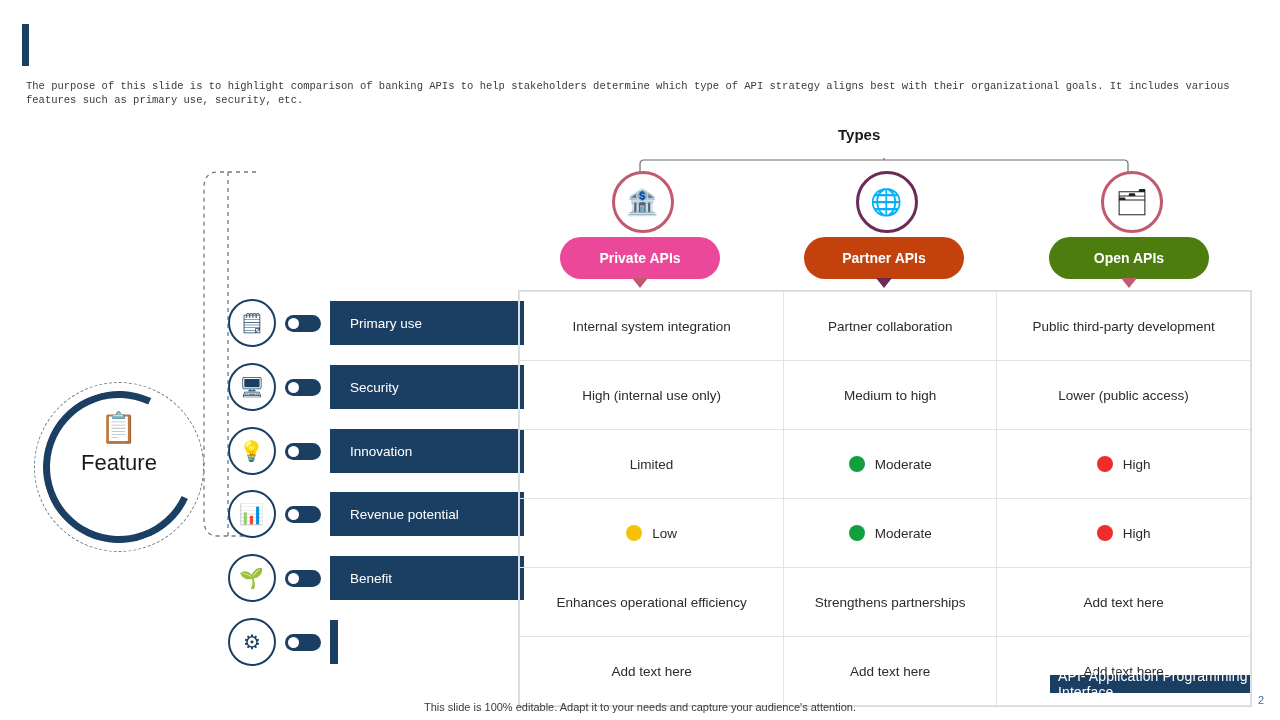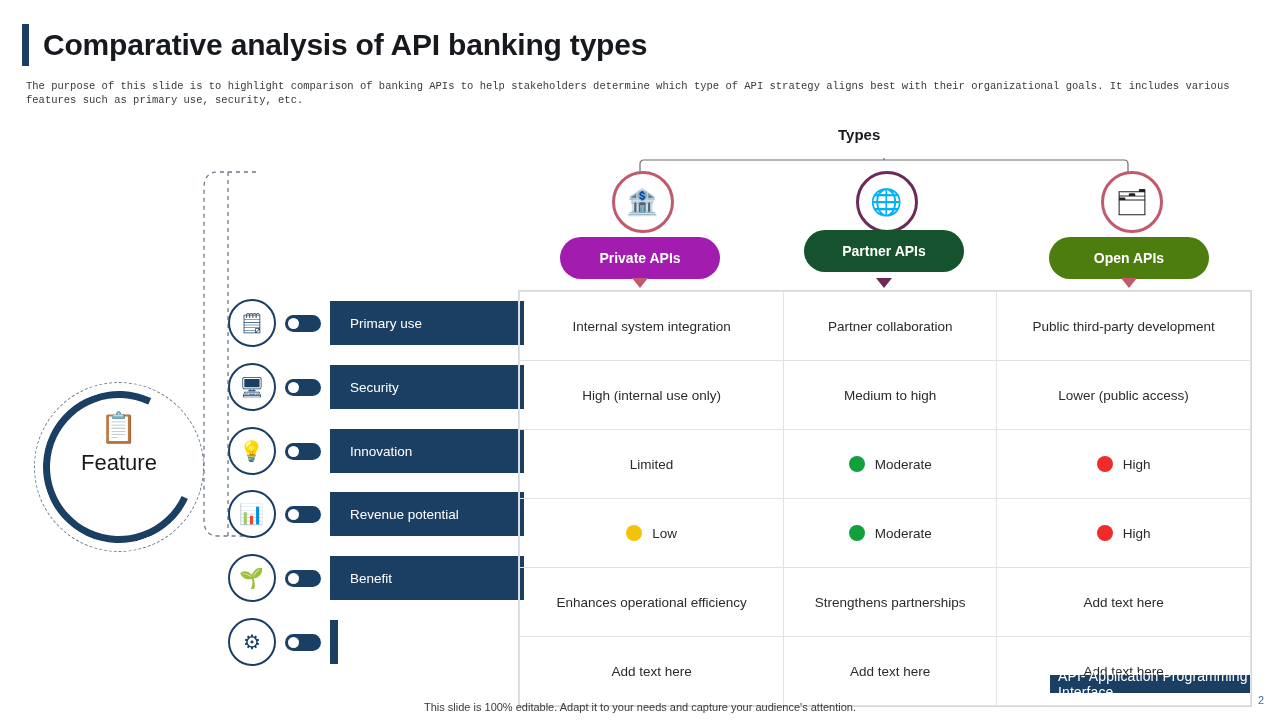--- a/index.html
+++ b/index.html
@@ -275,44 +275,43 @@
     color: #3a3a3a;
   }
 </style>
 </head>
 <body>
 
 <div class="slide">
 
   <div class="title-bar">
     <div class="title-accent"></div>
-    <div class="title-text">Comparative analysis of API banking types</div>
   </div>
   <div class="subtitle">The purpose of this slide is to highlight comparison of banking APIs to help stakeholders determine which type of API strategy aligns best with their organizational goals. It includes various features such as primary use, security, etc.</div>
 
   <div class="types-label">Types</div>
   <div class="connector">
     <svg width="496" height="22" viewBox="0 0 496 22">
       <path d="M4 21 L4 6 Q4 2 8 2 L488 2 Q492 2 492 6 L492 21" fill="none" stroke="#6b6b6b" stroke-width="1.2"></path>
       <path d="M248 2 L248 -6" fill="none" stroke="#6b6b6b" stroke-width="1.2"></path>
     </svg>
   </div>
 
   <div class="type-circle" style="left:612px; top:171px; border-color:#c15a6e;">
     <span class="glyph">🏦</span>
   </div>
-  <div class="type-pill" style="left:560px; top:237px; background:#a21caf;">
+  <div class="type-pill" style="left:560px; top:237px; background:#ec4899;">
     <span>Private APIs</span>
   </div>
   <div class="pill-tail" style="left:632px; top:278px; border-top-color:#c15a6e;"></div>
 
   <div class="type-circle" style="left:856px; top:171px; border-color:#6c2a57;">
     <span class="glyph">🌐</span>
   </div>
-  <div class="type-pill" style="left:804px; top:230px; background:#14532d;">
+  <div class="type-pill" style="left:804px; top:237px; background:#c2410c;">
     <span>Partner APIs</span>
   </div>
   <div class="pill-tail" style="left:876px; top:278px; border-top-color:#6c2a57;"></div>
 
   <div class="type-circle" style="left:1101px; top:171px; border-color:#c15a6e;">
     <span class="glyph">🗂</span>
   </div>
   <div class="type-pill" style="left:1049px; top:237px; background:#4d7c0f;">
     <span>Open APIs</span>
   </div>

